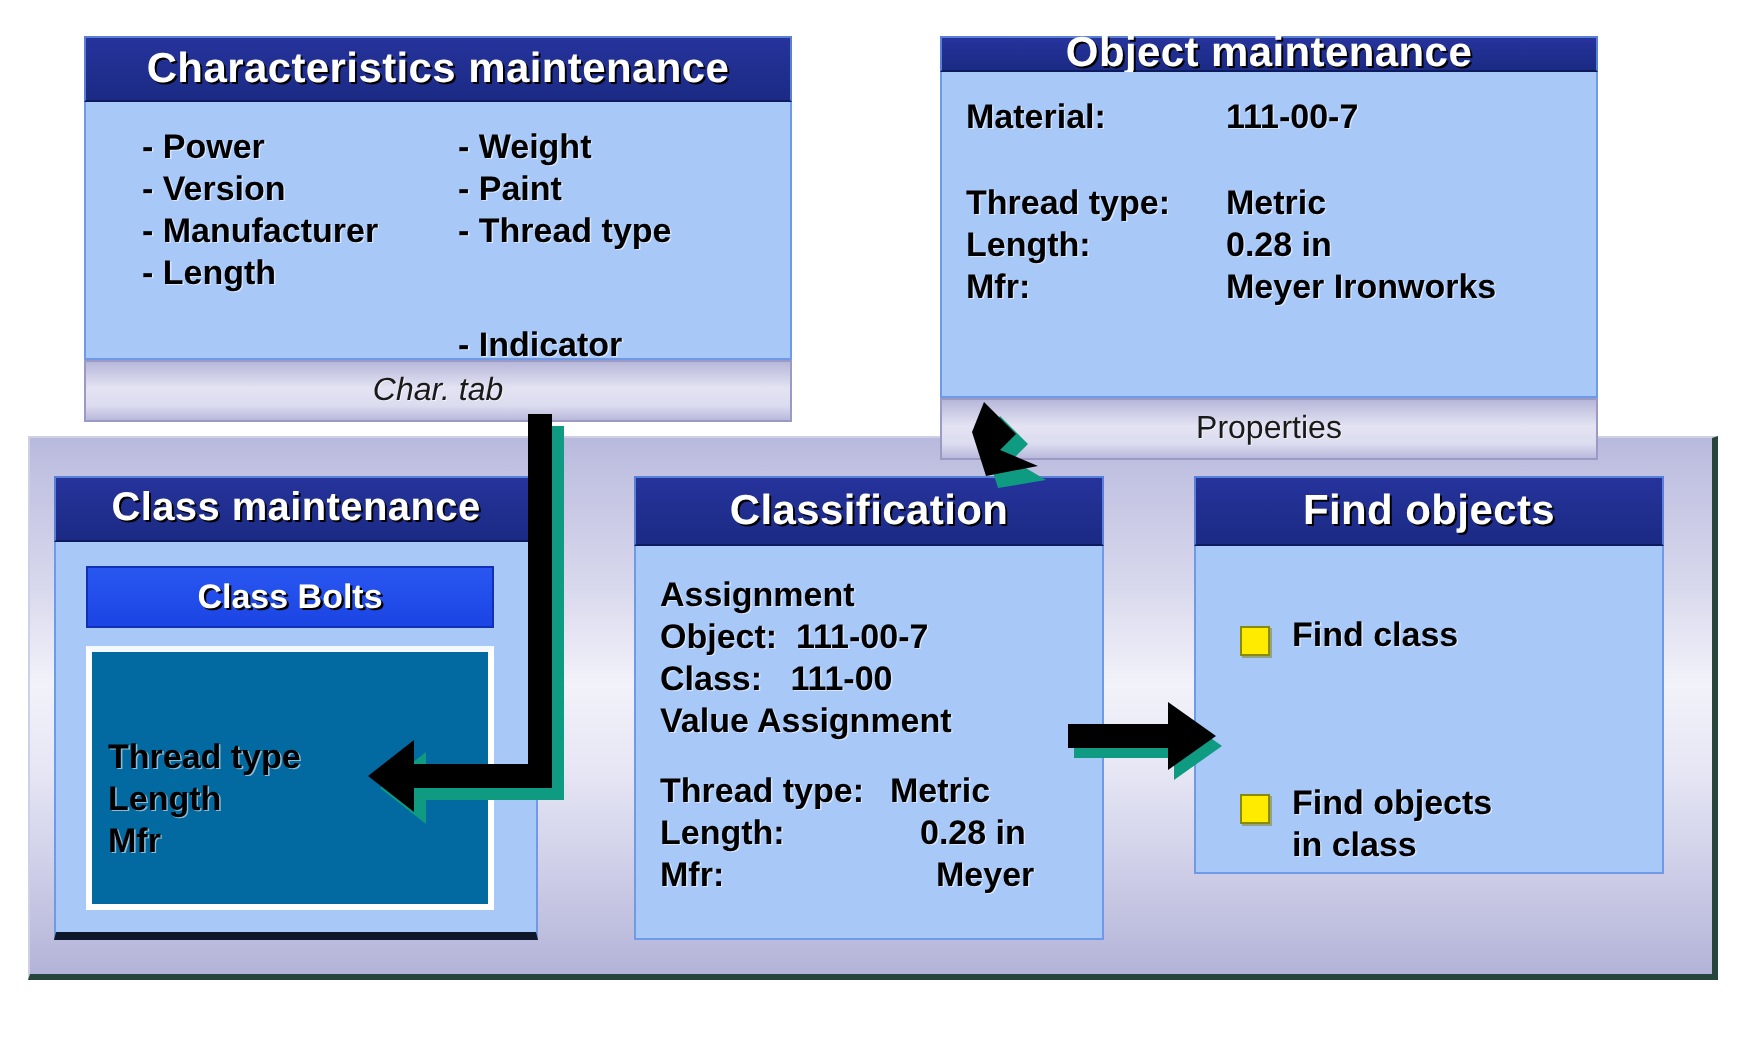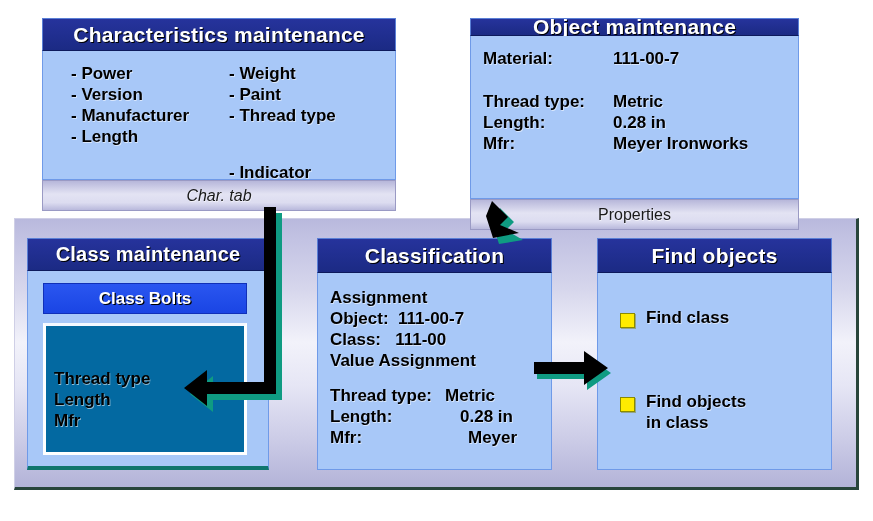--- a/index.html
+++ b/index.html
@@ -164,21 +164,21 @@
 Mfr:</div>
       <div class="txt" style="left:142px; top:55px;">Metric
 0.28 in
 Meyer Ironworks</div>
     </div>
     <div class="win-footer" style="height:31px;">Properties</div>
   </div>
 
   <div class="win" style="left:27px; top:238px; width:242px; height:232px;">
     <div class="win-title" style="height:33px; font-size:20px;">Class maintenance</div>
-    <div class="win-body" style="height:199px; border-bottom:4px solid #0f766e;">
+    <div class="win-body" style="height:199px; border-bottom:4px solid #0f172a;">
       <div class="class-bolts" style="left:15px; top:12px; width:204px; height:31px;">Class Bolts</div>
       <div class="class-list" style="left:15px; top:52px; width:204px; height:132px;">
         <div class="txt" style="left:8px; top:42px;">Thread type
 Length
 Mfr</div>
       </div>
     </div>
   </div>
 
   <div class="win" style="left:317px; top:238px; width:235px; height:232px;">
@@ -193,21 +193,21 @@
 Length:
 Mfr:</div>
       <div class="txt" style="left:127px; top:112px;">Metric</div>
       <div class="txt" style="left:142px; top:133px;">0.28 in</div>
       <div class="txt" style="left:150px; top:154px;">Meyer</div>
     </div>
   </div>
 
   <div class="win" style="left:597px; top:238px; width:235px; height:232px;">
     <div class="win-title" style="height:35px; font-size:21px;">Find objects</div>
-    <div class="win-body" style="height:197px;">
+    <div class="win-body" style="height:164px;">
       <span class="bullet" style="left:22px; top:40px;"></span>
       <div class="txt" style="left:48px; top:34px;">Find class</div>
 
       <span class="bullet" style="left:22px; top:124px;"></span>
       <div class="txt" style="left:48px; top:118px;">Find objects
 in class</div>
     </div>
   </div>
 
   <svg id="arrows" viewBox="0 0 873 521" xmlns="http://www.w3.org/2000/svg">

